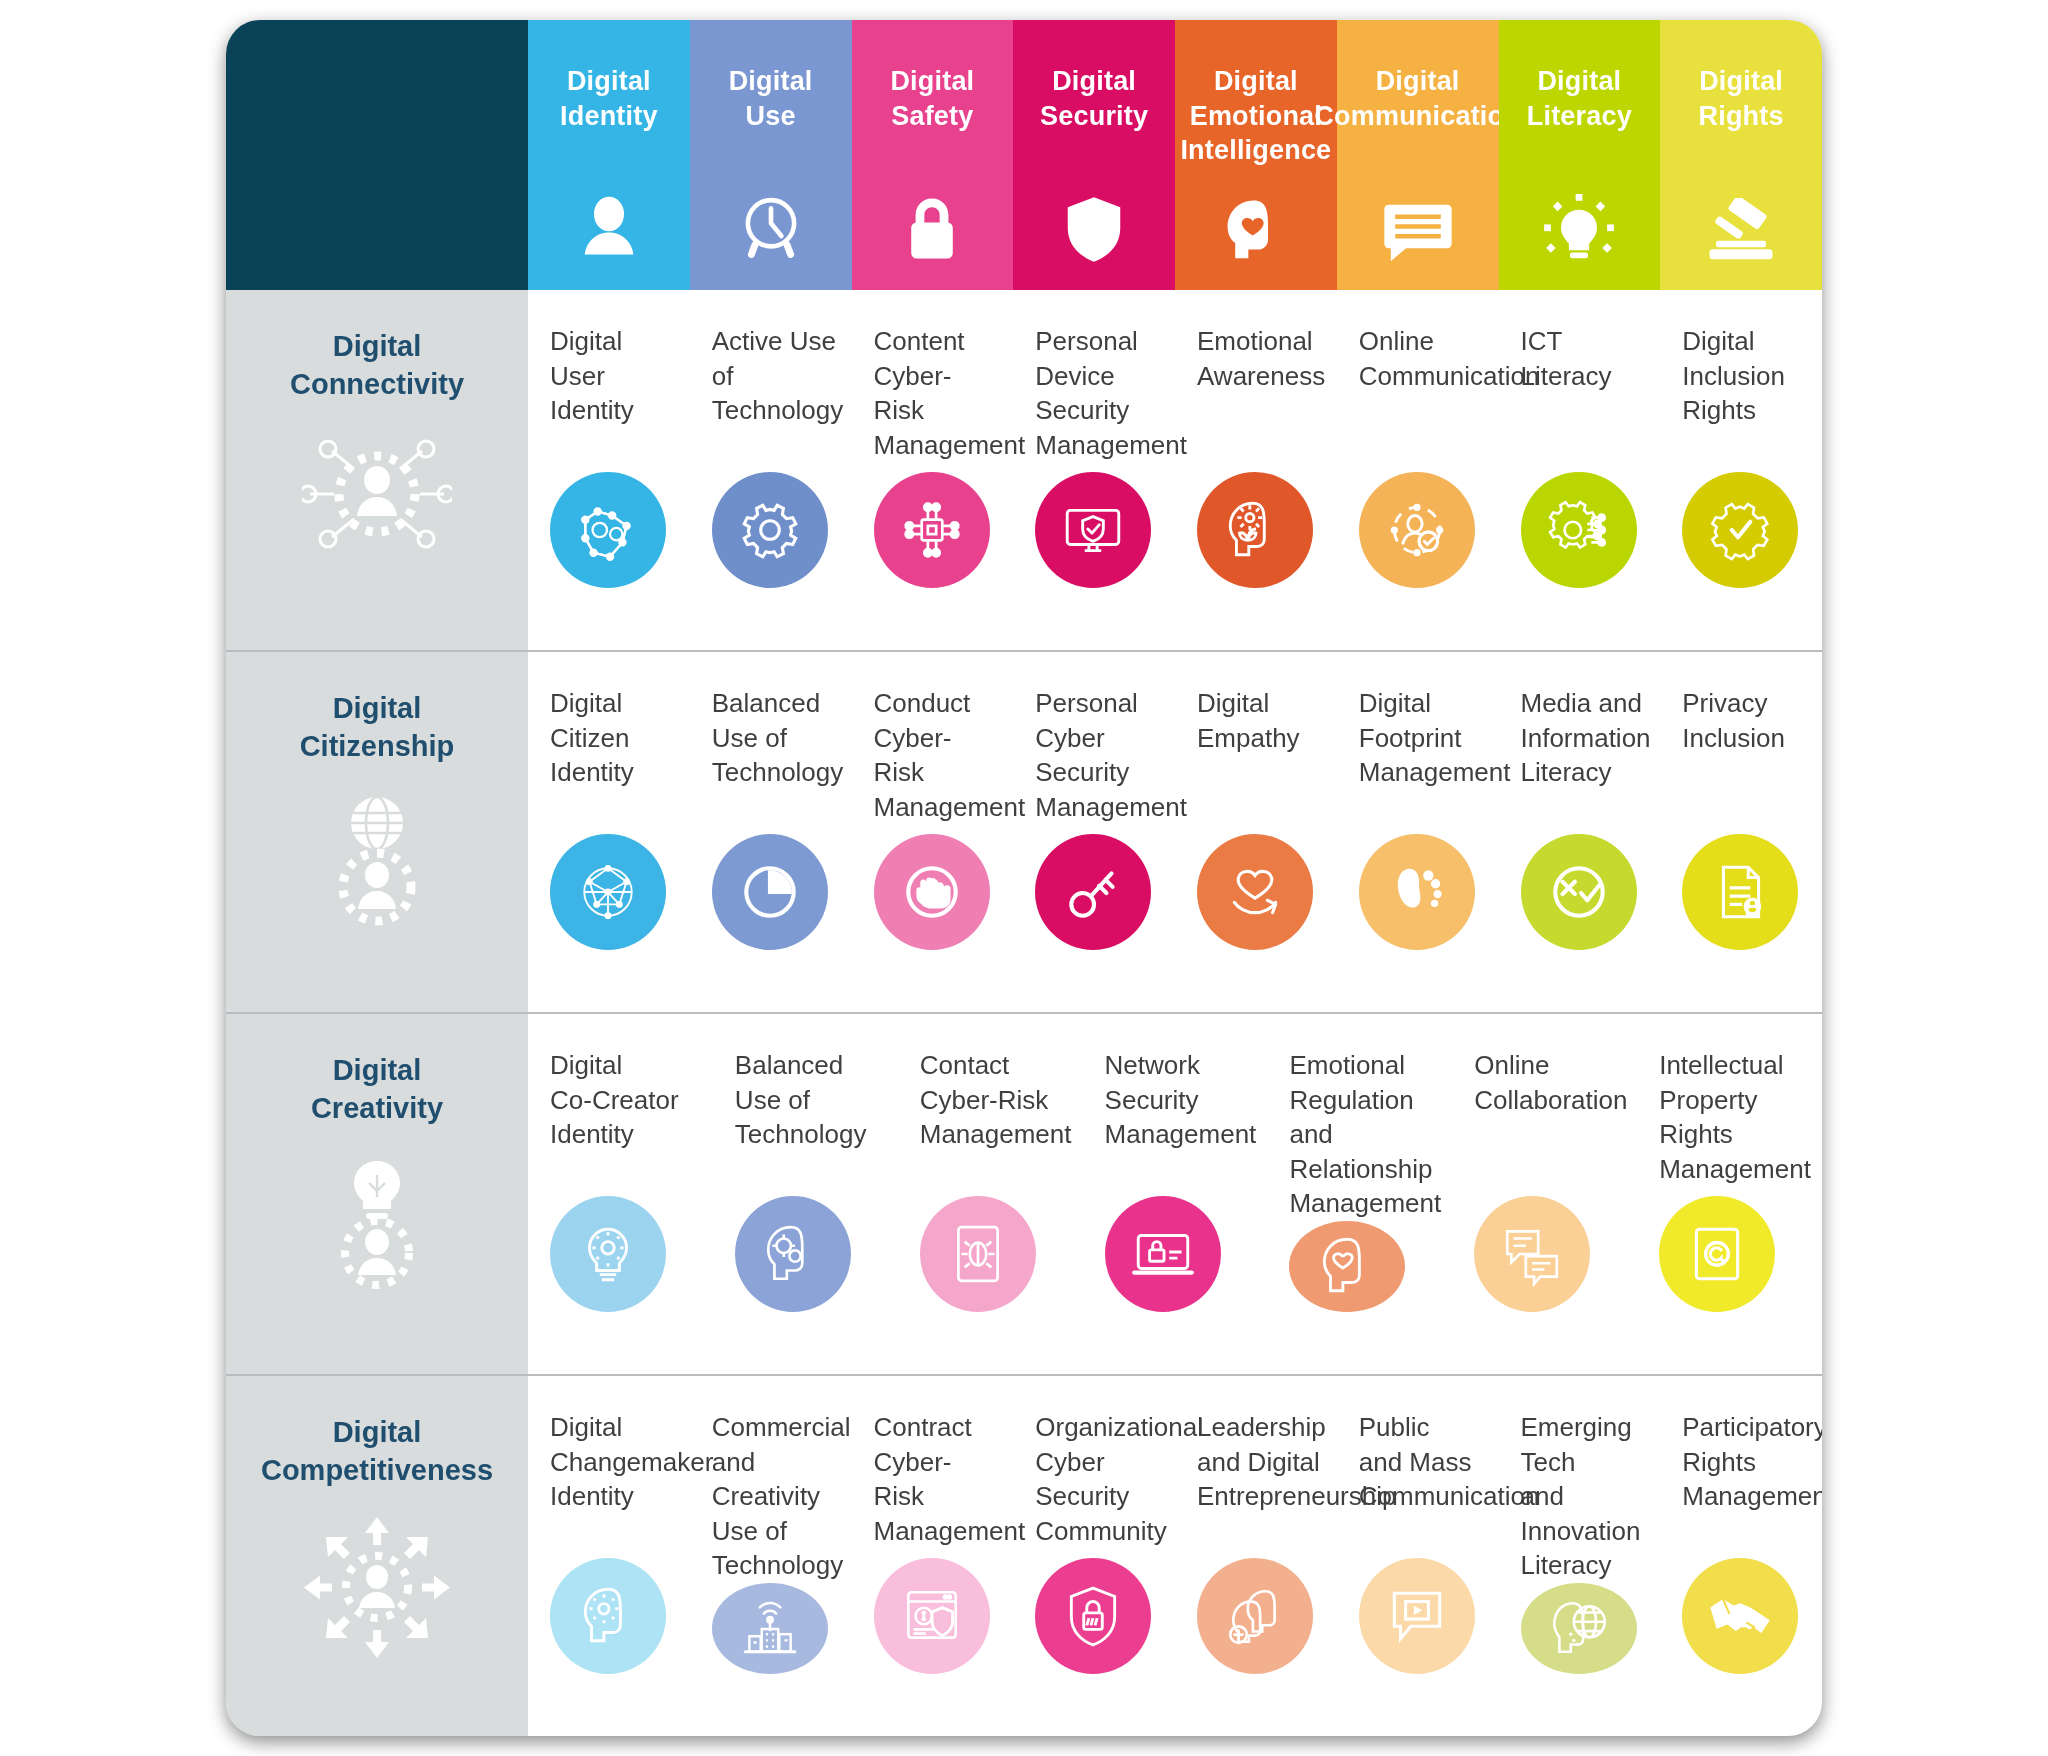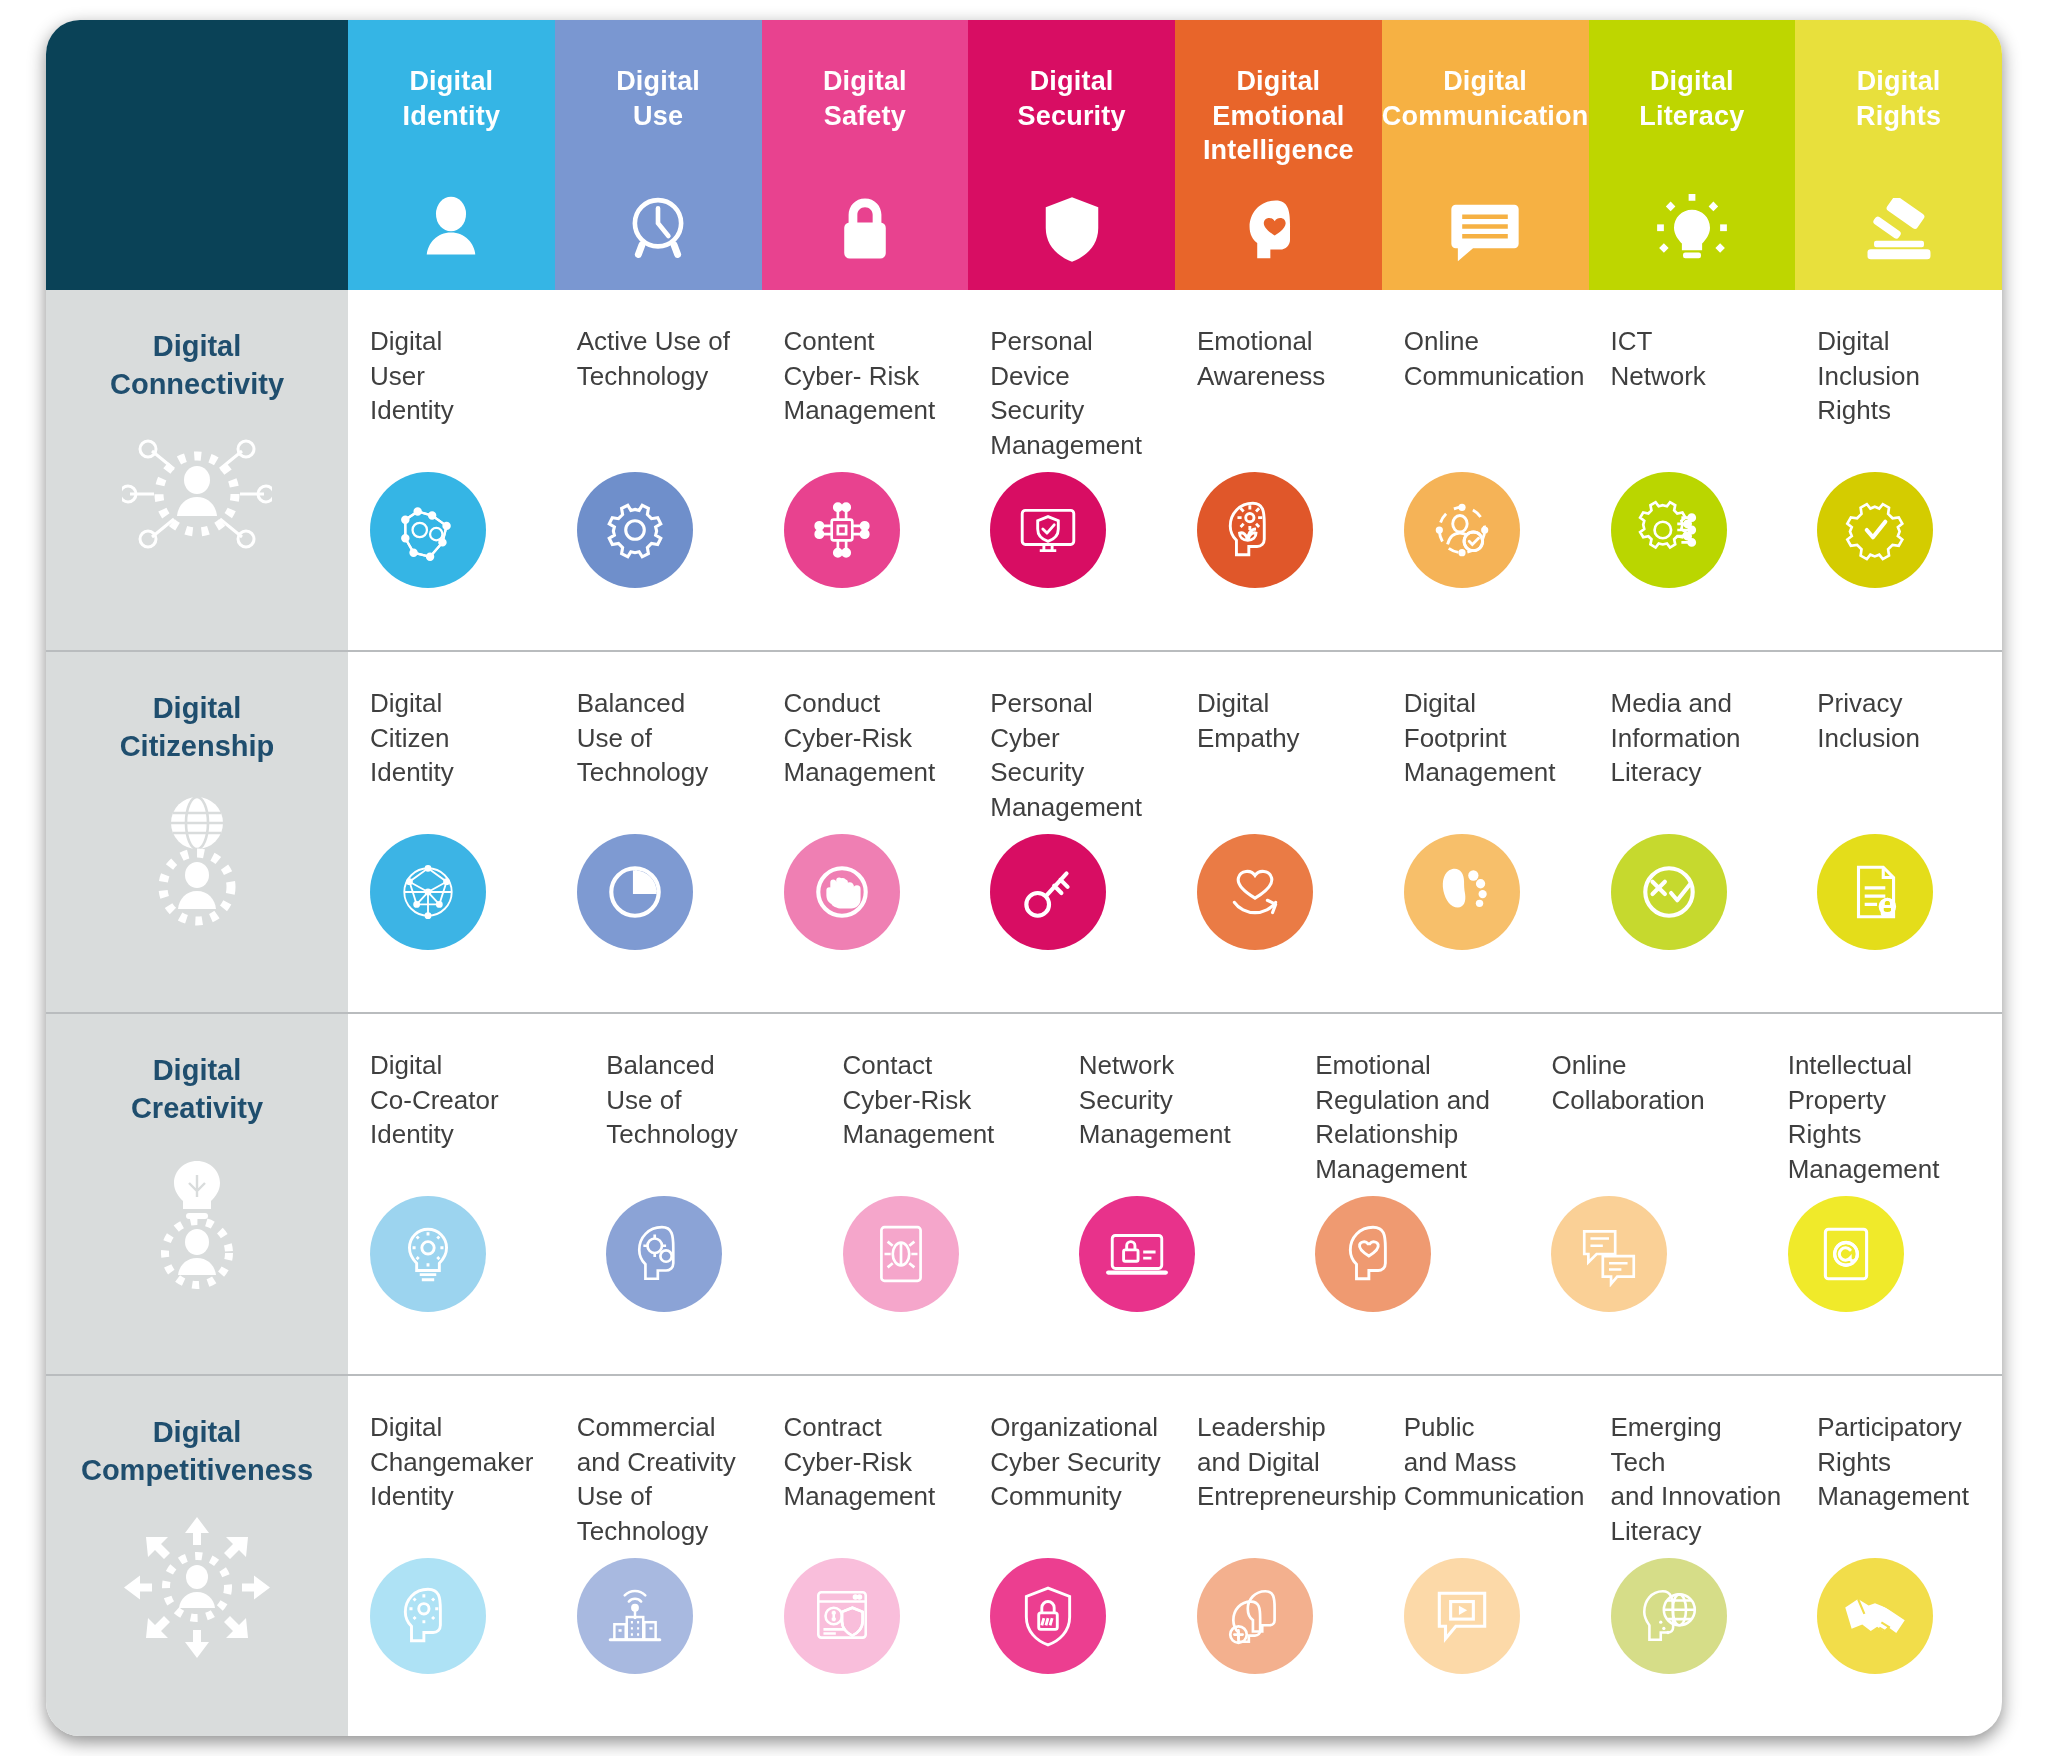--- a/index.html
+++ b/index.html
@@ -4,21 +4,21 @@
 <style>
   * { box-sizing: border-box; margin: 0; padding: 0; }
   body {
     width: 2048px; height: 1756px;
     background: #ffffff;
     font-family: "Liberation Sans", sans-serif;
     display: flex; align-items: center; justify-content: center;
     overflow: hidden;
   }
   .frame {
-    width: 1956px; height: 1716px;
+    width: 1596px; height: 1716px;
     background: #ffffff;
     border-radius: 34px;
     box-shadow: 0 6px 18px rgba(0,0,0,0.45);
     overflow: hidden;
     display: flex; flex-direction: column;
   }
 
   
   .header { display: flex; height: 270px; flex: 0 0 270px; }
   .hdr-corner { width: 302px; flex: 0 0 302px; background: #0a4257; }
@@ -296,21 +296,21 @@
               <path d="M39 43l3 3 6-6" stroke-linecap="round"></path>
               <circle cx="32" cy="10" r="3.5" fill="#fff" stroke="none"></circle>
               <circle cx="54" cy="32" r="3.5" fill="#fff" stroke="none"></circle>
               <circle cx="10" cy="32" r="3.5" fill="#fff" stroke="none"></circle>
               <circle cx="32" cy="54" r="3.5" fill="#fff" stroke="none"></circle>
             </svg>
           </div>
         </div>
         <div class="cell">
           <div class="cell-label">ICT
-Network</div>
+Literacy</div>
           <div class="cell-icon" style="background:#bad600">
             <svg width="66" height="66" viewBox="0 0 64 64" fill="none" stroke="#fff" stroke-width="2.6">
               <path d="M26 8l4 1 3-4 5 3-1 5 3 3 5-1 3 5-4 3 1 4-1 4 4 3-3 5-5-1-3 3 1 5-5 3-3-4-4 1-4-1-3 4-5-3 1-5-3-3-5 1-3-5 4-3-1-4 1-4-4-3 3-5 5 1 3-3-1-5 5-3 3 4z"></path>
               <circle cx="26" cy="32" r="8"></circle>
               <path d="M40 32h12M44 20h8M44 44h8M40 26h8M40 38h8"></path>
               <circle cx="54" cy="32" r="3" fill="#fff"></circle>
                 <circle cx="54" cy="20" r="3" fill="#fff"></circle>
               <circle cx="54" cy="44" r="3" fill="#fff"></circle>
                 <circle cx="50" cy="26" r="3" fill="#fff"></circle>
               <circle cx="50" cy="38" r="3" fill="#fff"></circle>

